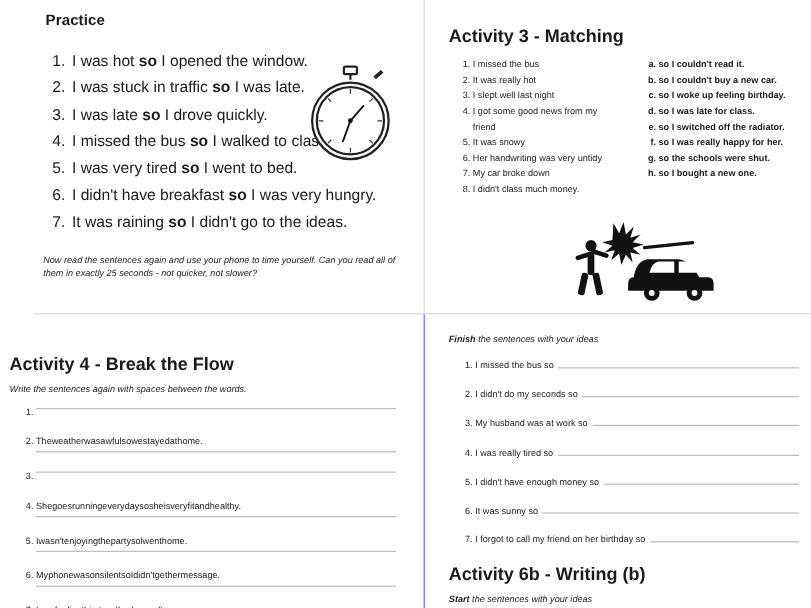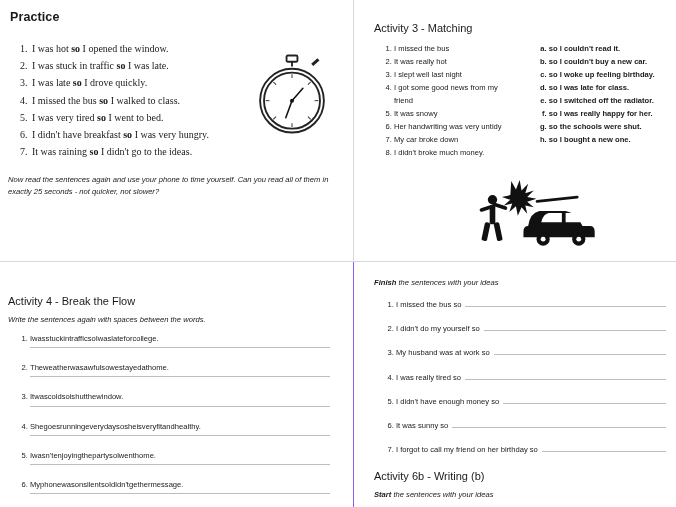--- a/index.html
+++ b/index.html
@@ -20,53 +20,53 @@
     inset: 0;
     display: grid;
     grid-template-columns: 354px 322px;
     grid-template-rows: 262px 245px;
   }
   .quad {
     position: relative;
     box-sizing: border-box;
     overflow: hidden;
   }
-  .q-tl { border-right: 1px solid #d8d8d8; border-bottom: 1px solid #d8d8d8; padding: 6px 14px 0 8px; }
+  .q-tl { border-right: 1px solid #d8d8d8; border-bottom: 1px solid #d8d8d8; padding: 6px 14px 0 8px; margin-left: 28px; }
   .q-tr { border-bottom: 1px solid #d8d8d8; padding: 6px 10px 0 20px; }
   .q-bl { border-right: 1px solid #8b5cf6; padding: 0 14px 17px 8px; }
   .q-br { padding: 0 10px 0 20px; }
 
   .doc-title {
     font-family: "Liberation Sans", sans-serif;
     font-weight: bold;
     font-size: 12.5px;
     margin: 4px 0 16px 2px;
     letter-spacing: .1px;
   }
   .act-title {
     font-family: "Liberation Sans", sans-serif;
-    font-weight: normal;
-    font-size: 11px;
+    font-weight: bold;
+    font-size: 15px;
     margin: 0 0 8px 0;
   }
   .act-sub {
     font-family: "Liberation Sans", sans-serif;
     font-style: italic;
     font-size: 7.6px;
     margin: 0 0 9px 0;
     line-height: 1.35;
   }
   .act-sub .u { text-decoration: underline; }
 
   ol.nums {
     margin: 0;
     padding: 0 0 0 22px;
-    font-size: 10px;
+    font-size: 13px;
     line-height: 1.72;
-    font-family: Liberation Serif, serif;
+    font-family: Liberation Sans, sans-serif;
   }
   ol.nums li { padding-left: 2px; }
   ol.nums li .b { font-weight: bold; }
 
   
   .a1-wrap { position: relative; }
   .stopwatch {
     position: absolute;
     right: 8px;
     top: 14px;
@@ -202,21 +202,21 @@
     <div class="match">
       <div class="col-left">
         <ol>
           <li>I missed the bus</li>
           <li>It was really hot</li>
           <li>I slept well last night</li>
           <li>I got some good news from my friend</li>
           <li>It was snowy</li>
           <li>Her handwriting was very untidy</li>
           <li>My car broke down</li>
-          <li>I didn't broke much money.</li>
+          <li>I didn't class much money.</li>
         </ol>
       </div>
       <div class="col-right">
         <ol class="alpha">
           <li>so I couldn't read it.</li>
           <li>so I couldn't buy a new car.</li>
           <li>so I woke up feeling birthday.</li>
           <li>so I was late for class.</li>
           <li>so I switched off the radiator.</li>
           <li>so I was really happy for her.</li>
@@ -257,29 +257,27 @@
     </div>
   </div>
 
   <div class="quad q-bl">
     <div style="height:33px"></div>
     <div class="act-title">Activity 4 - Break the Flow</div>
     <div class="act-sub">Write the sentences again with spaces between the words.</div>
 
     <ol class="flow">
       <li>
-          <span class="txt">IwasstuckintrafficsoIwaslateforcollege.</span>
           <span class="rule"></span>
         </li>
       <li>
           <span class="txt">Theweatherwasawfulsowestayedathome.</span>
           <span class="rule"></span>
         </li>
       <li>
-          <span class="txt">Itwascoldsolshutthewindow.</span>
           <span class="rule"></span>
         </li>
       <li>
           <span class="txt">Shegoesrunningeverydaysosheisveryfitandhealthy.</span>
           <span class="rule"></span>
         </li>
       <li>
           <span class="txt">Iwasn'tenjoyingthepartysolwenthome.</span>
           <span class="rule"></span>
         </li>
@@ -301,21 +299,21 @@
 
     <ol class="write">
       <li>
           <div class="row">
             <span class="txt">I missed the bus so</span>
             <span class="fill"></span>
           </div>
         </li>
       <li>
           <div class="row">
-            <span class="txt">I didn't do my yourself so</span>
+            <span class="txt">I didn't do my seconds so</span>
             <span class="fill"></span>
           </div>
         </li>
       <li>
           <div class="row">
             <span class="txt">My husband was at work so</span>
             <span class="fill"></span>
           </div>
         </li>
       <li>

